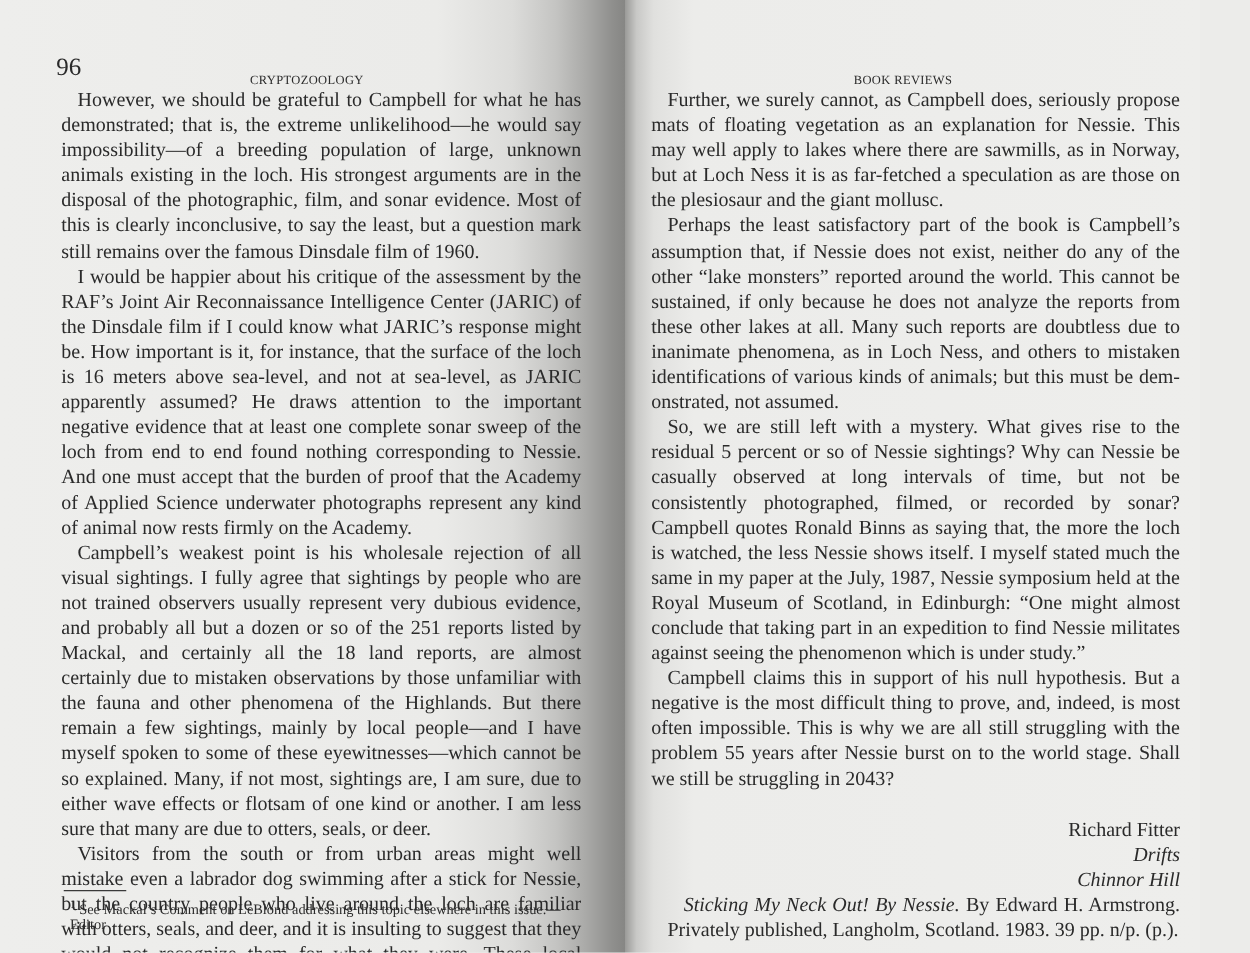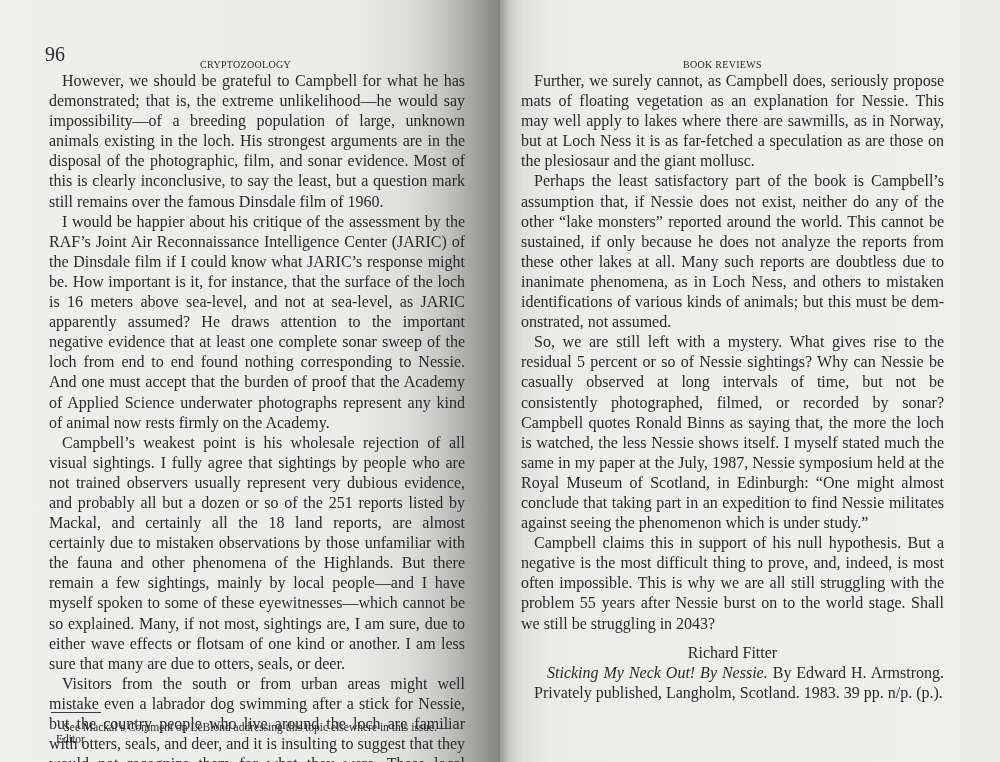--- a/index.html
+++ b/index.html
@@ -26,21 +26,21 @@
   .right-head { left:183px; }
   .right-num { left:466px; }
 
   .body-text {
     position:absolute; font-size:16px; line-height:20.1px;
     text-align:justify; hyphens:manual;
   }
   .left-body { left:49px; top:71px; width:416px; }
   .right-body { left:21px; top:71px; width:423px; }
   .body-text p { margin:0; text-indent:13px; }
-  .sig { margin-top:9px; text-align:center; }
+  .sig { margin-top:21px; text-align:right; }
   .sig div { line-height:20px; }
   .sig .it { font-style:italic; }
   .review-head {
     margin-top:52px; padding-left:13px; text-indent:-13px; text-align:justify;
   }
   .review-head .title { font-style:italic; }
   .footnote-rule { position:absolute; left:51px; top:712px; width:50px; height:1px; background:#3a3a3a; }
   .footnote { position:absolute; left:56px; top:718px; width:416px; font-size:11.5px; }
   .footnote sup, .body-text sup { font-size:9px; }
 </style>
@@ -67,20 +67,22 @@
     <div class="runhead right-head">BOOK REVIEWS</div>
     <div class="pagenum right-num">97</div>
     <div class="body-text right-body">
       <p>Further, we surely cannot, as Campbell does, seriously propose mats of floating vegetation as an explanation for Nessie. This may well apply to lakes where there are sawmills, as in Norway, but at Loch Ness it is as far-fetched a speculation as are those on the plesiosaur and the giant mollusc.</p>
       <p>Perhaps the least satisfactory part of the book is Campbell’s assumption that, if Nessie does not exist, neither do any of the other “lake monsters” reported around the world. This cannot be sustained, if only because he does not analyze the reports from these other lakes at all. Many such reports are doubtless due to inanimate phenomena, as in Loch Ness, and others to mistaken identifications of various kinds of animals; but this must be dem­onstrated, not assumed.</p>
       <p>So, we are still left with a mystery. What gives rise to the residual 5 percent or so of Nessie sightings? Why can Nessie be casually observed at long intervals of time, but not be consistently photographed, filmed, or recorded by sonar? Campbell quotes Ronald Binns as saying that, the more the loch is watched, the less Nessie shows itself. I myself stated much the same in my paper at the July, 1987, Nessie symposium held at the Royal Museum of Scotland, in Edinburgh: “One might almost conclude that taking part in an expedition to find Nessie militates against seeing the phenomenon which is under study.”</p>
       <p>Campbell claims this in support of his null hypothesis. But a negative is the most difficult thing to prove, and, indeed, is most often impossible. This is why we are all still struggling with the problem 55 years after Nessie burst on to the world stage. Shall we still be struggling in 2043?</p>
 
       <div class="sig">
         <div>Richard Fitter</div>
+        <div class="it">Drifts</div>
+        <div class="it">Chinnor Hill</div>
       </div>
 
       <p class="review-head"><span class="title">Sticking My Neck Out! By Nessie.</span> <span>By Edward H. Armstrong. Privately pub­lished, Langholm, Scotland. 1983. 39 pp. n/p. (p.).</span></p>
 
     </div>
   </div>
 
 </div>
 
 </body></html>

